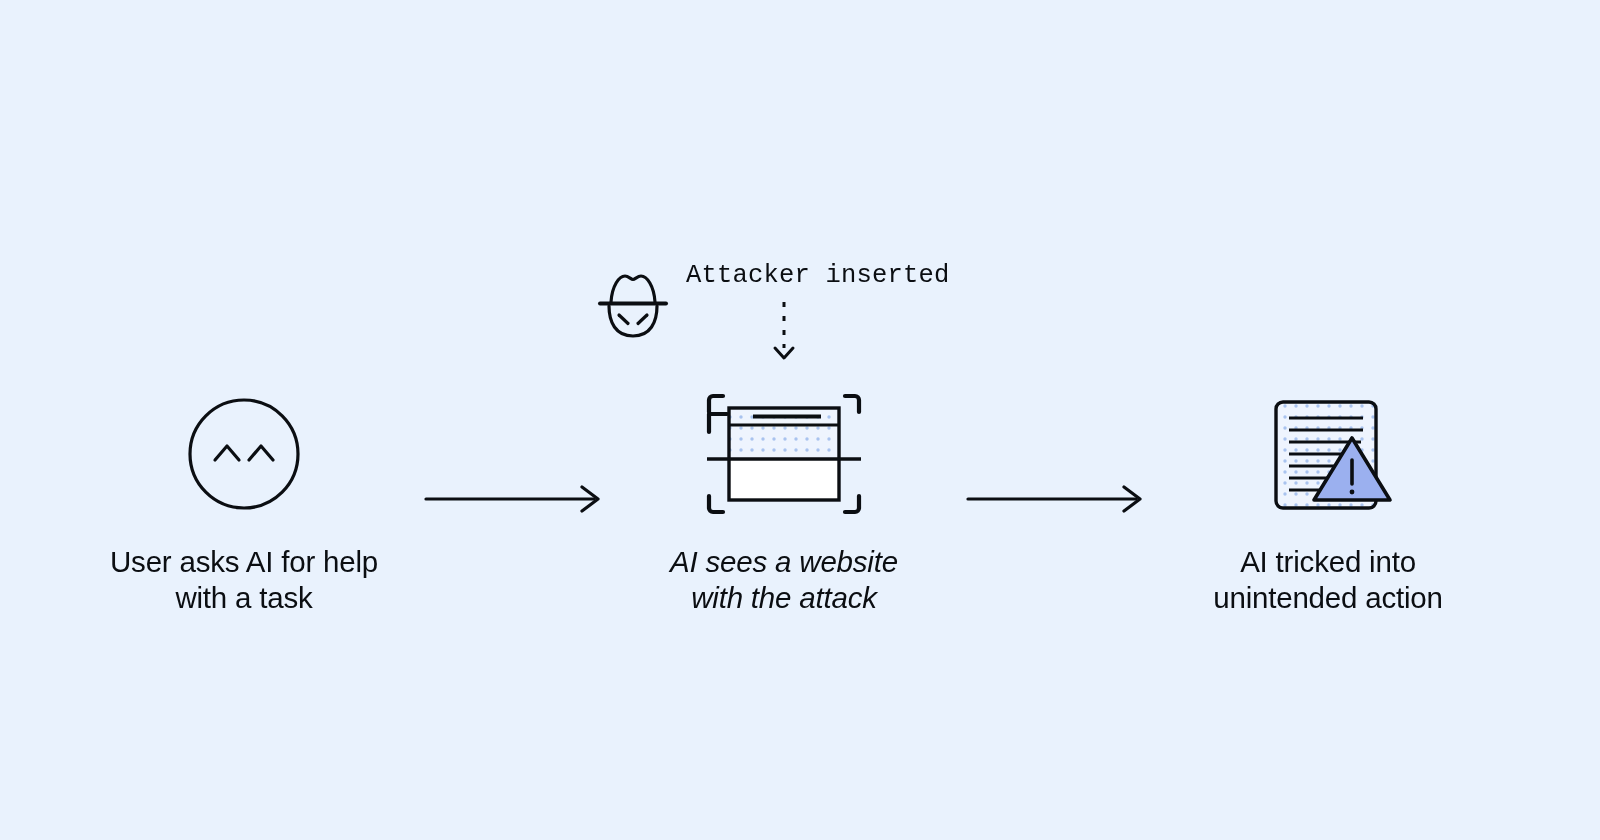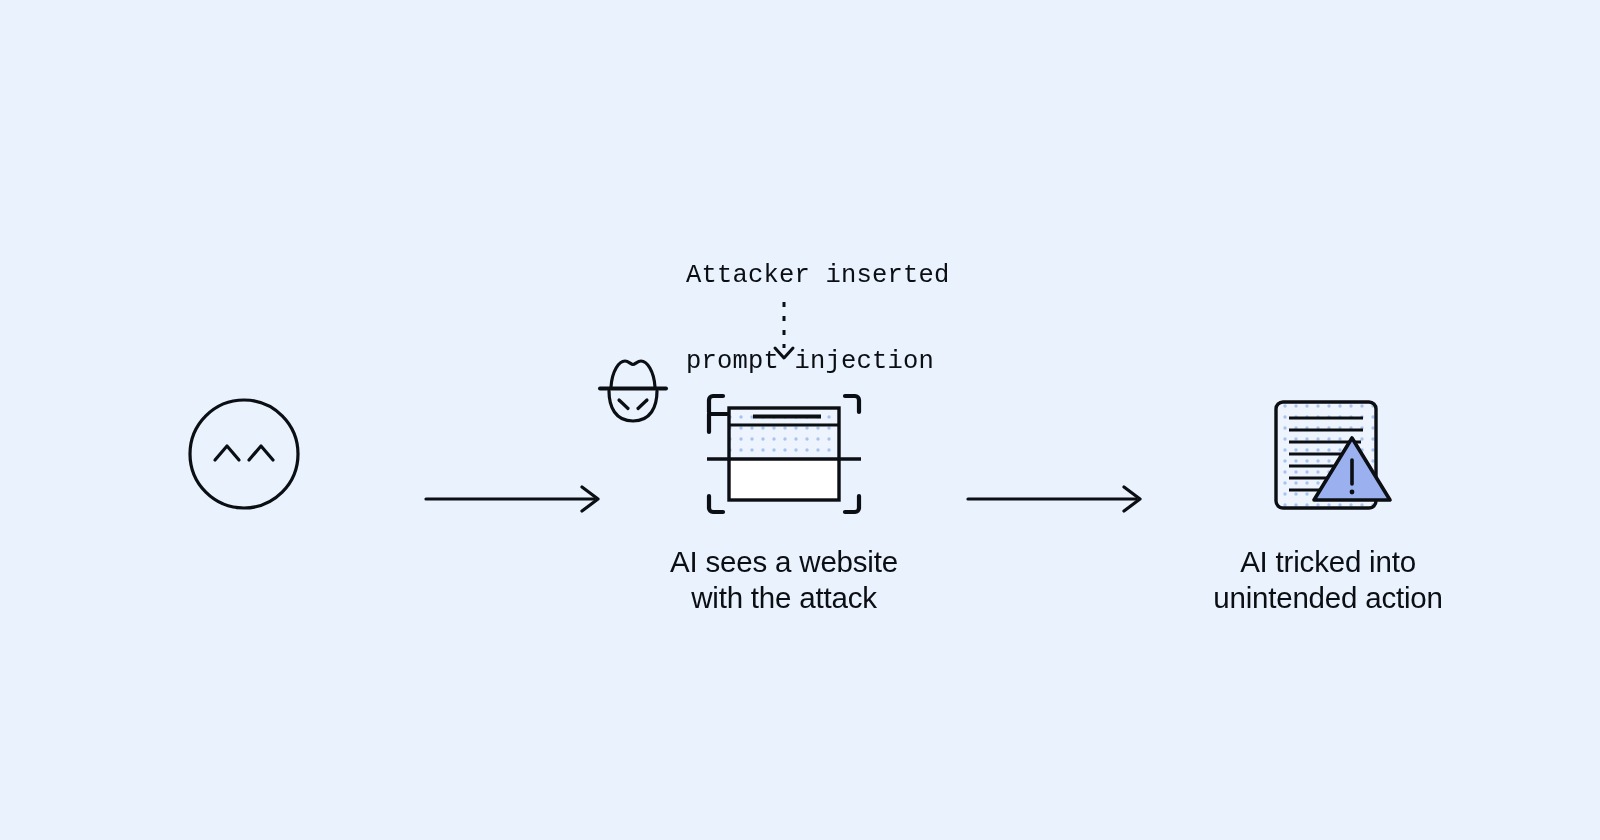--- a/index.html
+++ b/index.html
@@ -70,21 +70,21 @@
     margin-top: 28px;
     font-size: 29.5px;
     line-height: 1.22;
     color: #0b0e12;
     text-align: center;
     letter-spacing: -0.2px;
     white-space: pre-line;
   }
 
   #node-user   { left: 92px;  top: 392px; width: 304px; }
-  #node-site   { left: 632px; top: 392px; width: 304px; }
+  #node-site   { left: 632px; top: 392px; width: 304px; font-style: italic; }
   #node-action { left: 1176px;top: 392px; width: 304px; }
 
   
   .flow-arrow {
     position: absolute;
     height: 40px;
   }
   #flow-arrow-1 { left: 424px; top: 479px; width: 180px; }
   #flow-arrow-2 { left: 966px; top: 479px; width: 180px; }
 
@@ -107,41 +107,42 @@
 
         <path d="M13 42 C13 58 19.5 72 37 72 C54.5 72 61 58 61 42" fill="none"></path>
 
         <line x1="23" y1="51" x2="32" y2="59.5"></line>
         <line x1="51" y1="51" x2="42" y2="59.5"></line>
       </svg>
     </span>
 
     <span class="attacker-text">
       <span class="line">Attacker inserted</span>
-      <span class="line">prompt injection</span>
     </span>
   </div>
 
   <div class="down-arrow">
     <svg viewBox="0 0 52 68" width="52" height="68" fill="none" stroke="#0b0e12" stroke-width="3" stroke-linecap="butt">
       <line x1="26" y1="2" x2="26" y2="48" stroke-dasharray="5 9"></line>
       <polyline points="17,48 26,58 35,48" stroke-linecap="round" stroke-linejoin="round" fill="none"></polyline>
     </svg>
   </div>
 
   <div class="node" id="node-user">
     <div class="node-art">
       <span>
         <svg viewBox="0 0 116 116" width="116" height="116" fill="none" stroke="#0b0e12" stroke-width="3.2" stroke-linecap="round" stroke-linejoin="round">
           <circle cx="58" cy="58" r="54"></circle>
           <polyline points="29,64 41,50 53,64" fill="none"></polyline>
           <polyline points="63,64 75,50 87,64" fill="none"></polyline>
         </svg>
       </span>
     </div>
+    <div class="node-label">User asks AI for help
+with a task</div>
   </div>
 
   <div class="node" id="node-site">
     <div class="node-art">
       <span>
         <svg viewBox="0 0 158 124" width="158" height="124" fill="none">
           <defs>
             <pattern id="dots" width="11" height="11" patternUnits="userSpaceOnUse">
               <rect width="11" height="11" fill="#eef4fe"></rect>
               <circle cx="3" cy="3" r="1.7" fill="#a9c3ef"></circle>

